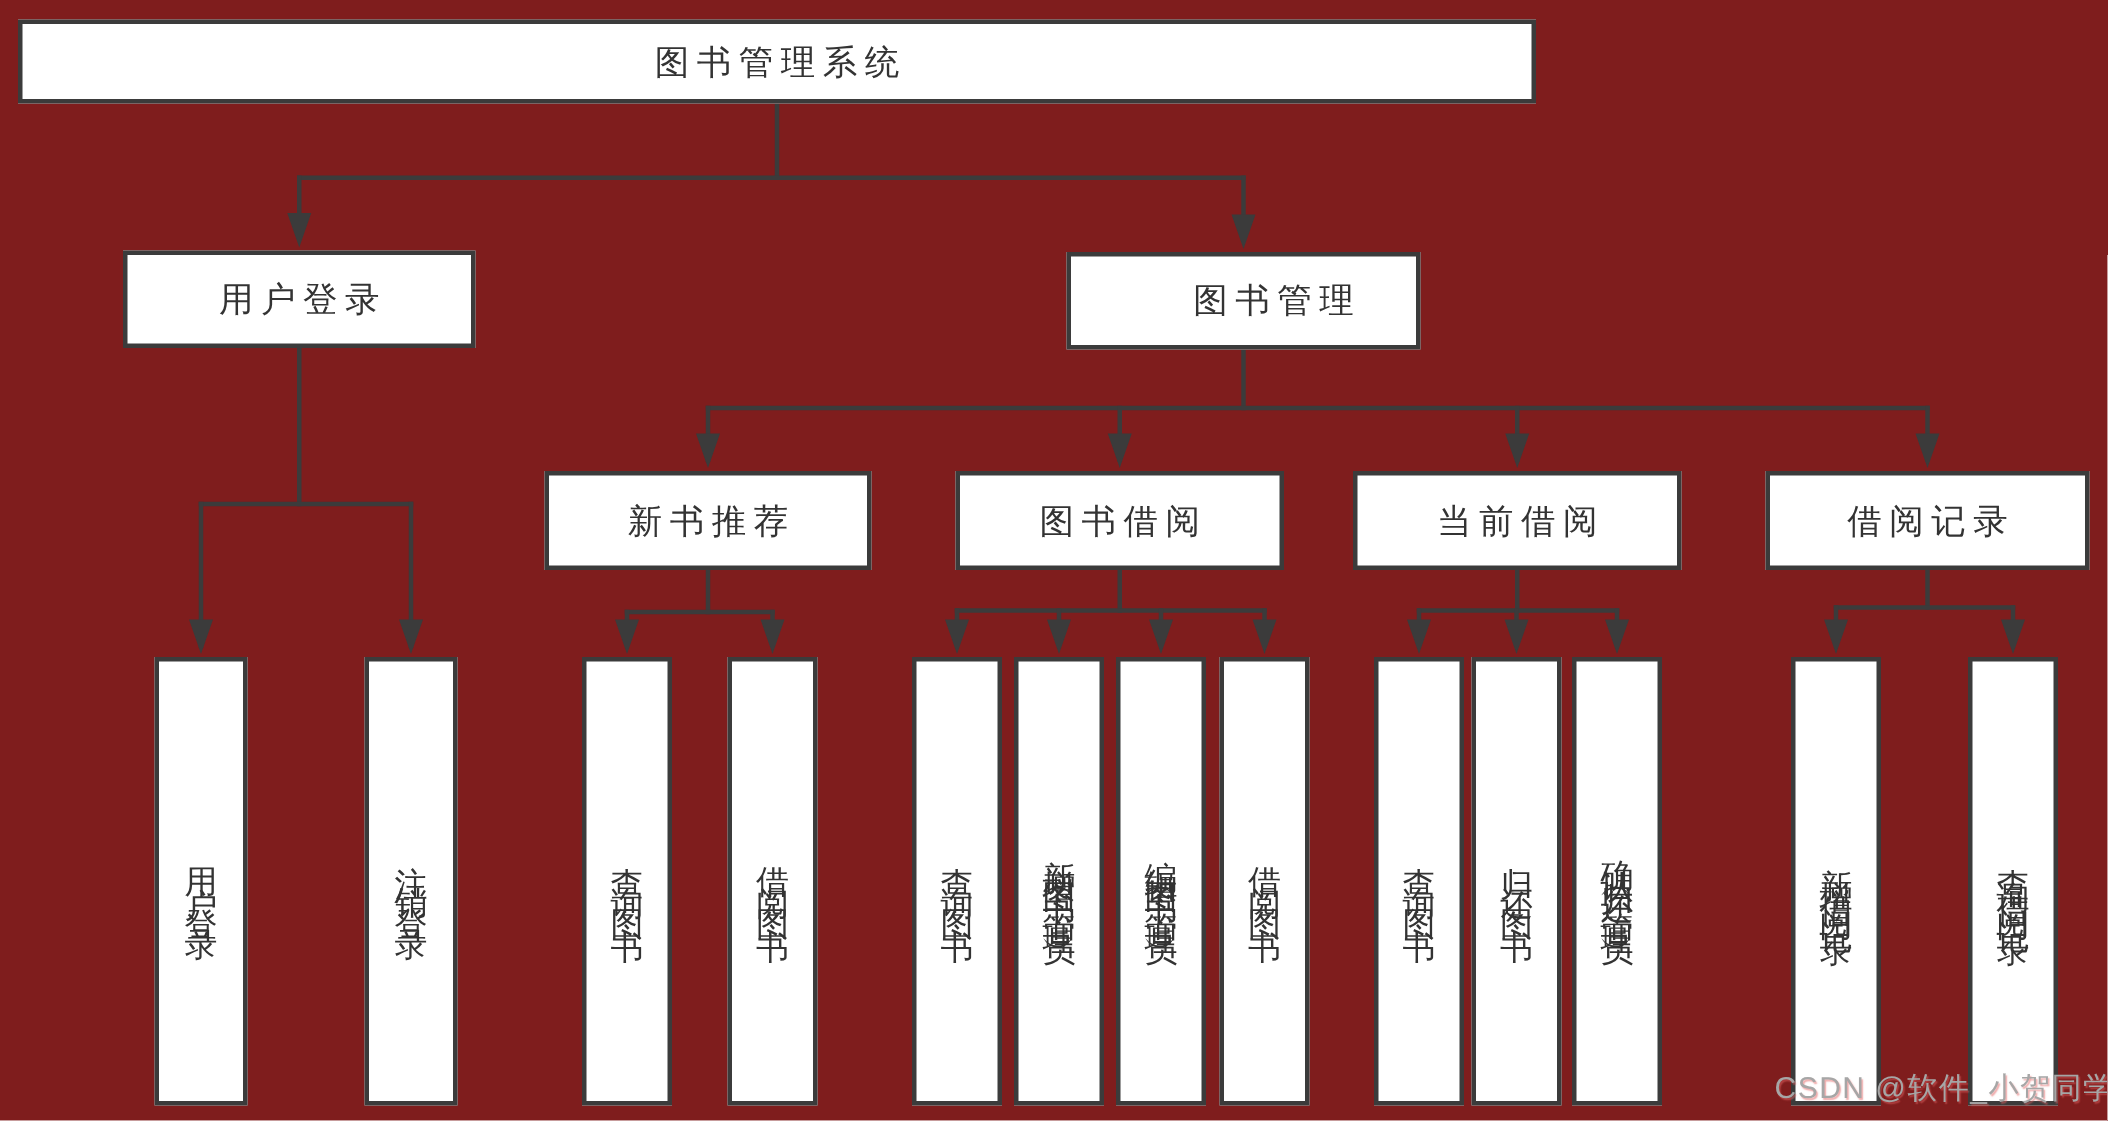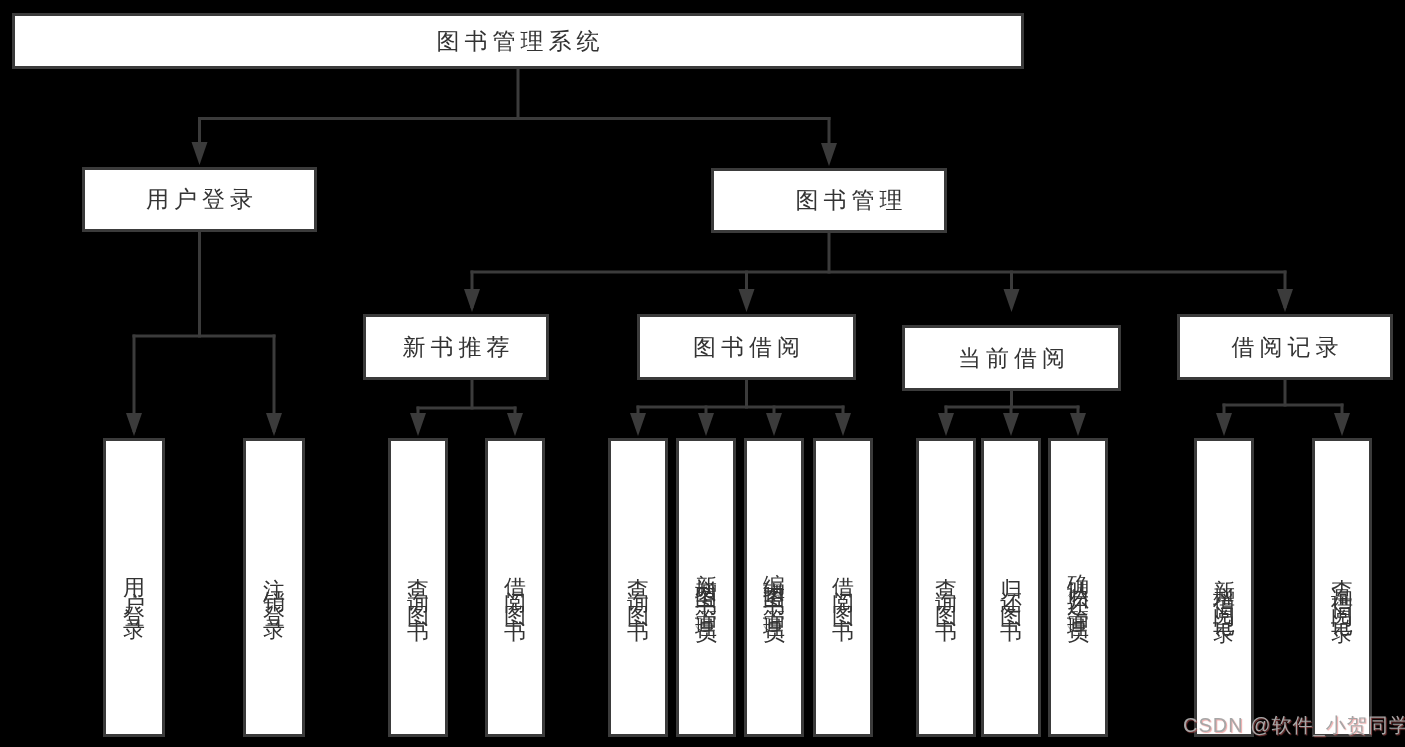--- a/index.html
+++ b/index.html
@@ -5,21 +5,21 @@
   html, body {
     margin: 0;
     padding: 0;
     background: #ffffff;
     font-family: "Liberation Sans", "DejaVu Sans", sans-serif;
   }
   .canvas {
     position: relative;
     width: 1405px;
     height: 747px;
-    background: #000000;
+    background: #7f1d1d;
     overflow: hidden;
   }
   svg.connectors {
     position: absolute;
     left: 0; top: 0;
     width: 1405px; height: 747px;
     z-index: 1;
   }
   svg.connectors line {
     stroke: #3b3b3b;
@@ -163,27 +163,27 @@
     <span>图书管理系统</span>
   </div>
 
   <div class="node" style="left:82px; top:167px; width:235px; height:65px;">
     <span>用户登录</span>
   </div>
   <div class="node" style="left:711px; top:168px; width:236px; height:65px;padding-left:40px;">
     <span>图书管理</span>
   </div>
 
-  <div class="node" style="left:363px; top:314px; width:186px; height:66px;">
+  <div class="node" style="left:363px; top:314px; width:218px; height:66px;">
     <span>新书推荐</span>
   </div>
   <div class="node" style="left:637px; top:314px; width:219px; height:66px;">
     <span>图书借阅</span>
   </div>
-  <div class="node" style="left:902px; top:314px; width:219px; height:66px;margin-top:11px;">
+  <div class="node" style="left:902px; top:314px; width:219px; height:66px;">
     <span>当前借阅</span>
   </div>
   <div class="node" style="left:1177px; top:314px; width:216px; height:66px;">
     <span>借阅记录</span>
   </div>
 
   <div class="leaf ls-lg" style="left:103px; width:62px;">
     <span>用户登录</span>
   </div>
   <div class="leaf ls-lg" style="left:243px; width:62px;">

